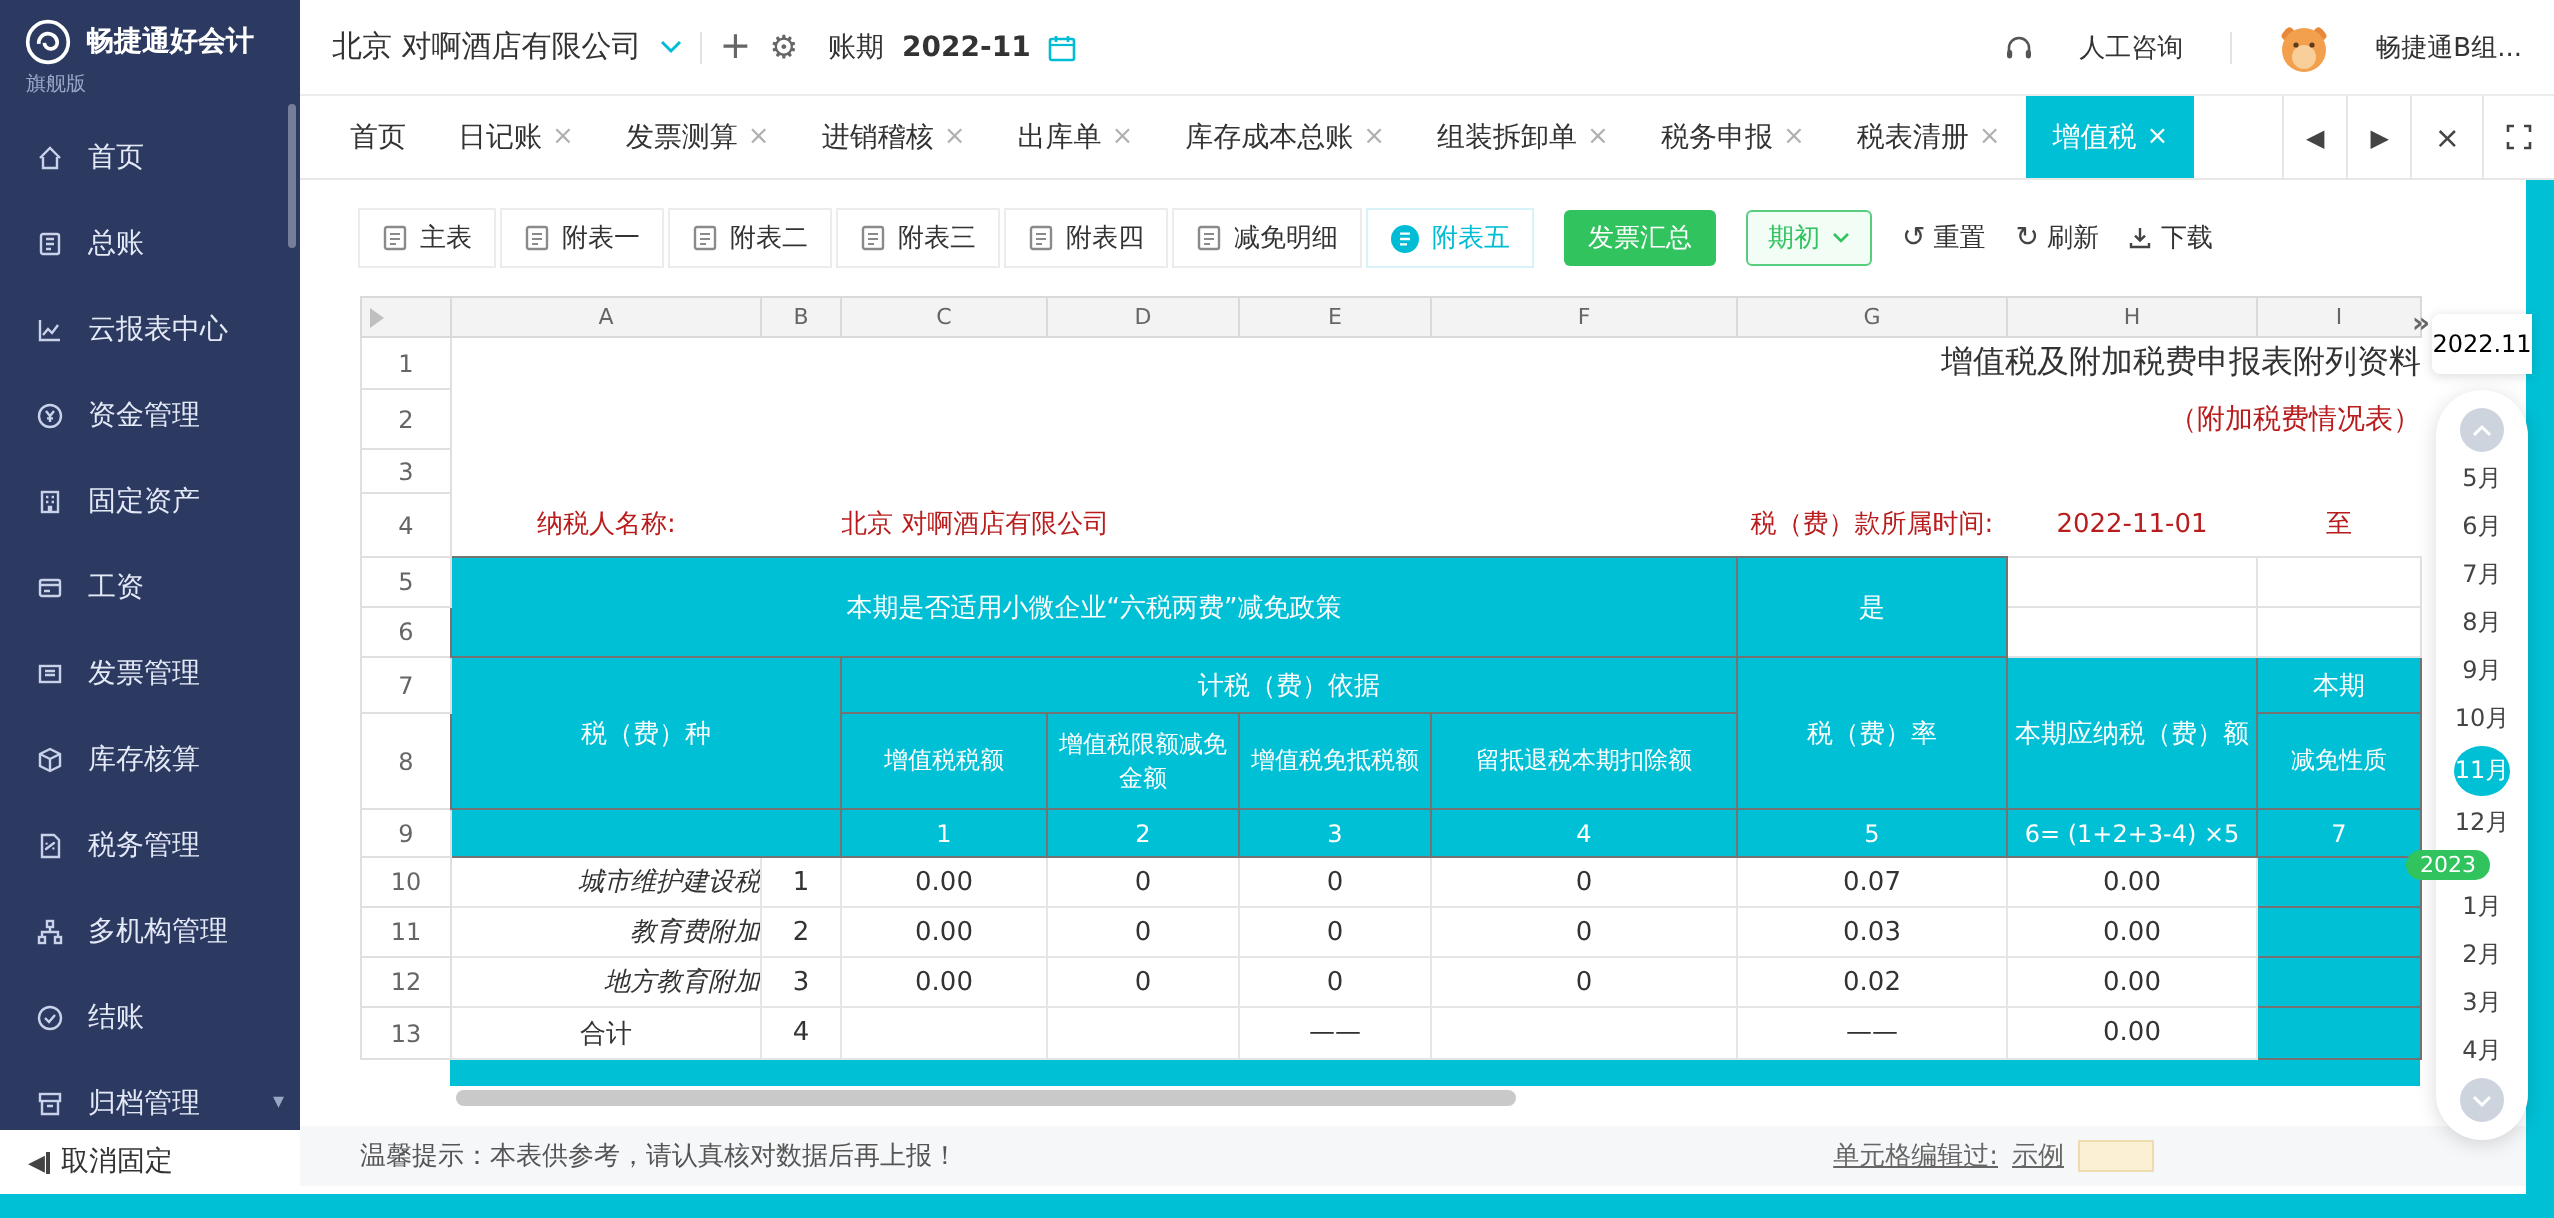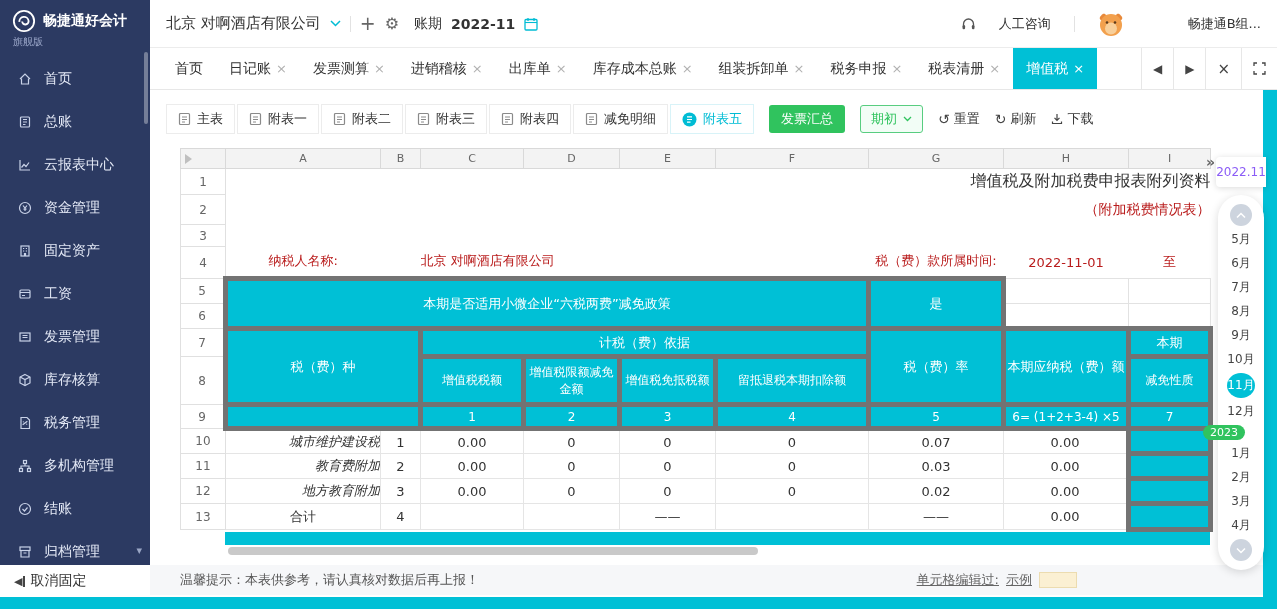--- a/index.html
+++ b/index.html
@@ -29,35 +29,35 @@
 
   
   .topbar { height:48px; display:flex; align-items:center; padding:0 16px; gap:9px; border-bottom:1px solid #ececec; background:#fff; }
   .company { font-size:15px; color:#333; white-space:nowrap; cursor:pointer; }
   .vdiv { width:1px; height:16px; background:#e2e2e2; }
   .tb-glyph { font-size:16px; color:#666; cursor:pointer; line-height:1; }
   .period-label { font-size:14px; color:#333; margin-left:6px; }
   .period-value { font-size:14px; font-weight:bold; color:#333; }
   .tb-right { margin-left:auto; display:flex; align-items:center; gap:23px; }
   .consult { font-size:13px; color:#333; cursor:pointer; }
-  .user-name { font-size:13px; color:#333; cursor:pointer;margin-left:41px; }
+  .user-name { font-size:13px; color:#333; cursor:pointer; }
   .avatar { width:26px; height:26px; border-radius:50%; overflow:hidden; flex-shrink:0; }
 
   
   .tabbar { height:42px; display:flex; align-items:stretch; border-bottom:1px solid #e7e7e7; padding-left:12px; background:#fff; }
   .tab { display:flex; align-items:center; gap:5px; padding:0 13px; font-size:14px; color:#333; cursor:pointer; white-space:nowrap; }
   .tab .x { font-size:13px; color:#b0b0b0; }
   .tab.active { background:#00c0d6; color:#fff; }
   .tab.active .x { color:#fff; }
   .tab-tools { margin-left:auto; display:flex; align-items:stretch; }
   .ttool { border-left:1px solid #e7e7e7; display:flex; align-items:center; padding:0 11px; color:#444; font-size:12px; cursor:pointer; }
   .ttool.big { font-size:15px; }
 
   
-  .subbar { display:flex; align-items:center; margin:14px 16px 14px 16px; gap:2px; }
+  .subbar { display:flex; align-items:center; margin:14px 16px 14px 29px; gap:2px; }
   .subtab { display:flex; align-items:center; gap:6px; height:30px; padding:0 11px; font-size:13px; color:#333; border:1px solid #ececec; background:#fff; cursor:pointer; white-space:nowrap; }
   .subtab.active { color:#00bcd4; border-color:#d8f3f8; }
   .actions { display:flex; align-items:center; gap:15px; margin-left:13px; }
   .btn-green { background:#30c35e; color:#fff; border:none; border-radius:3px; height:28px; padding:0 12px; font-size:13px; cursor:pointer; font-family:inherit; }
   .btn-outline { background:#f2fdf6; color:#30c35e; border:1px solid #58cd80; border-radius:3px; height:28px; padding:0 10px; display:flex; align-items:center; gap:6px; font-size:13px; cursor:pointer; font-family:inherit; }
   .tool { display:flex; align-items:center; gap:4px; font-size:13px; color:#333; cursor:pointer; }
   .tool .g { font-size:14px; color:#444; line-height:1; }
 
   
   .sheet { margin-left:30px; width:1030px; position:relative; z-index:2; }
@@ -65,38 +65,38 @@
   .grid td { overflow:hidden; white-space:nowrap; padding:0; vertical-align:middle; }
   .cl { background:#f3f3f3; border:1px solid #d9d9d9; color:#666; font-size:11px; text-align:center; }
   .corner { position:relative; }
   .tri { position:absolute; left:4px; top:5px; width:0; height:0; border-top:5px solid transparent; border-bottom:5px solid transparent; border-left:7px solid #bfbfbf; }
   .rn { border:1px solid #e0e0e0; color:#666; font-size:12px; text-align:center; background:#fff; }
   .free { border:none; font-size:13px; color:#b91c1c; }
   .title-cell { text-align:right; font-size:16px; padding-right:8px; color:#333; }
   .subtitle-cell { text-align:right; font-size:14px; padding-right:148px; }
   .tc { text-align:center; }
   .tl { text-align:left; padding-left:2px; }
-  .teal { background:#00c0d6; color:#fff; border:5px solid #737373; text-align:center; font-size:13px; }
+  .teal { background:#00c0d6; color:#fff; border:1px solid #737373; text-align:center; font-size:13px; }
   .teal.s12 { font-size:12px; }
   .teal.wrap { white-space:normal; line-height:1.35; }
   .cellw { background:#fff; border:1px solid #e2e2e2; }
   .data { border:1px solid #e5e5e5; font-size:13px; color:#333; text-align:center; background:#fff; }
   .data.name { text-align:right; padding-left:8px;font-style:italic; }
   .collapse-btn { position:absolute; top:154px; right:62px; color:#666; font-size:14px; font-weight:bold; cursor:pointer; z-index:6; }
   .teal-band { margin-left:75px; width:985px; height:13px; background:#00c0d6; }
   .hscroll { margin:2px 0 0 75px; width:985px; height:10px; }
   .hthumb { width:530px; height:8px; margin-left:3px; background:#c9c9c9; border-radius:4px; cursor:pointer; }
 
   
   .tipbar { margin-top:8px; height:30px; background:#f6f7f9; display:flex; align-items:center; padding:0 200px 0 30px; font-size:13px; color:#555; }
   .tip-right { margin-left:auto; display:flex; align-items:center; gap:7px; color:#666;text-decoration:underline; }
   .swatch { width:38px; height:16px; background:#fbf0d3; border:1px solid #ecdcb0; }
 
   
-  .period-tab { position:absolute; top:157px; right:11px; width:50px; height:30px; background:#fff; border-radius:4px 0 0 4px; box-shadow:0 1px 6px rgba(0,0,0,.15); display:flex; align-items:center; justify-content:center; font-size:12px; color:#8b5cf6; z-index:20; cursor:pointer;text-align:right; }
+  .period-tab { position:absolute; top:157px; right:11px; width:50px; height:30px; background:#fff; border-radius:4px 0 0 4px; box-shadow:0 1px 6px rgba(0,0,0,.15); display:flex; align-items:center; justify-content:center; font-size:12px; color:#000000; z-index:20; cursor:pointer;text-align:right; }
   .rail { position:absolute; top:195px; right:13px; width:46px; height:375px; background:#fff; border-radius:23px; box-shadow:0 2px 10px rgba(0,0,0,.15); display:flex; flex-direction:column; align-items:center; padding:9px 0; gap:3px; z-index:20; }
   .rail-btn { width:22px; height:22px; border-radius:50%; background:#cdd4de; display:flex; align-items:center; justify-content:center; cursor:pointer; flex-shrink:0; }
   .month { font-size:12px; color:#444; height:23px; display:flex; align-items:center; justify-content:center; cursor:pointer; width:30px; }
   .month.active { background:#00c0d6; color:#fff; border-radius:50%; width:28px; height:28px; }
   .year-badge { background:#30c35e; color:#fff; font-size:11px; border-radius:8px; padding:1px 7px; margin-left:-34px; align-self:center; line-height:13px; }
 
   svg { display:block; }
 </style>
 </head>
 <body>

